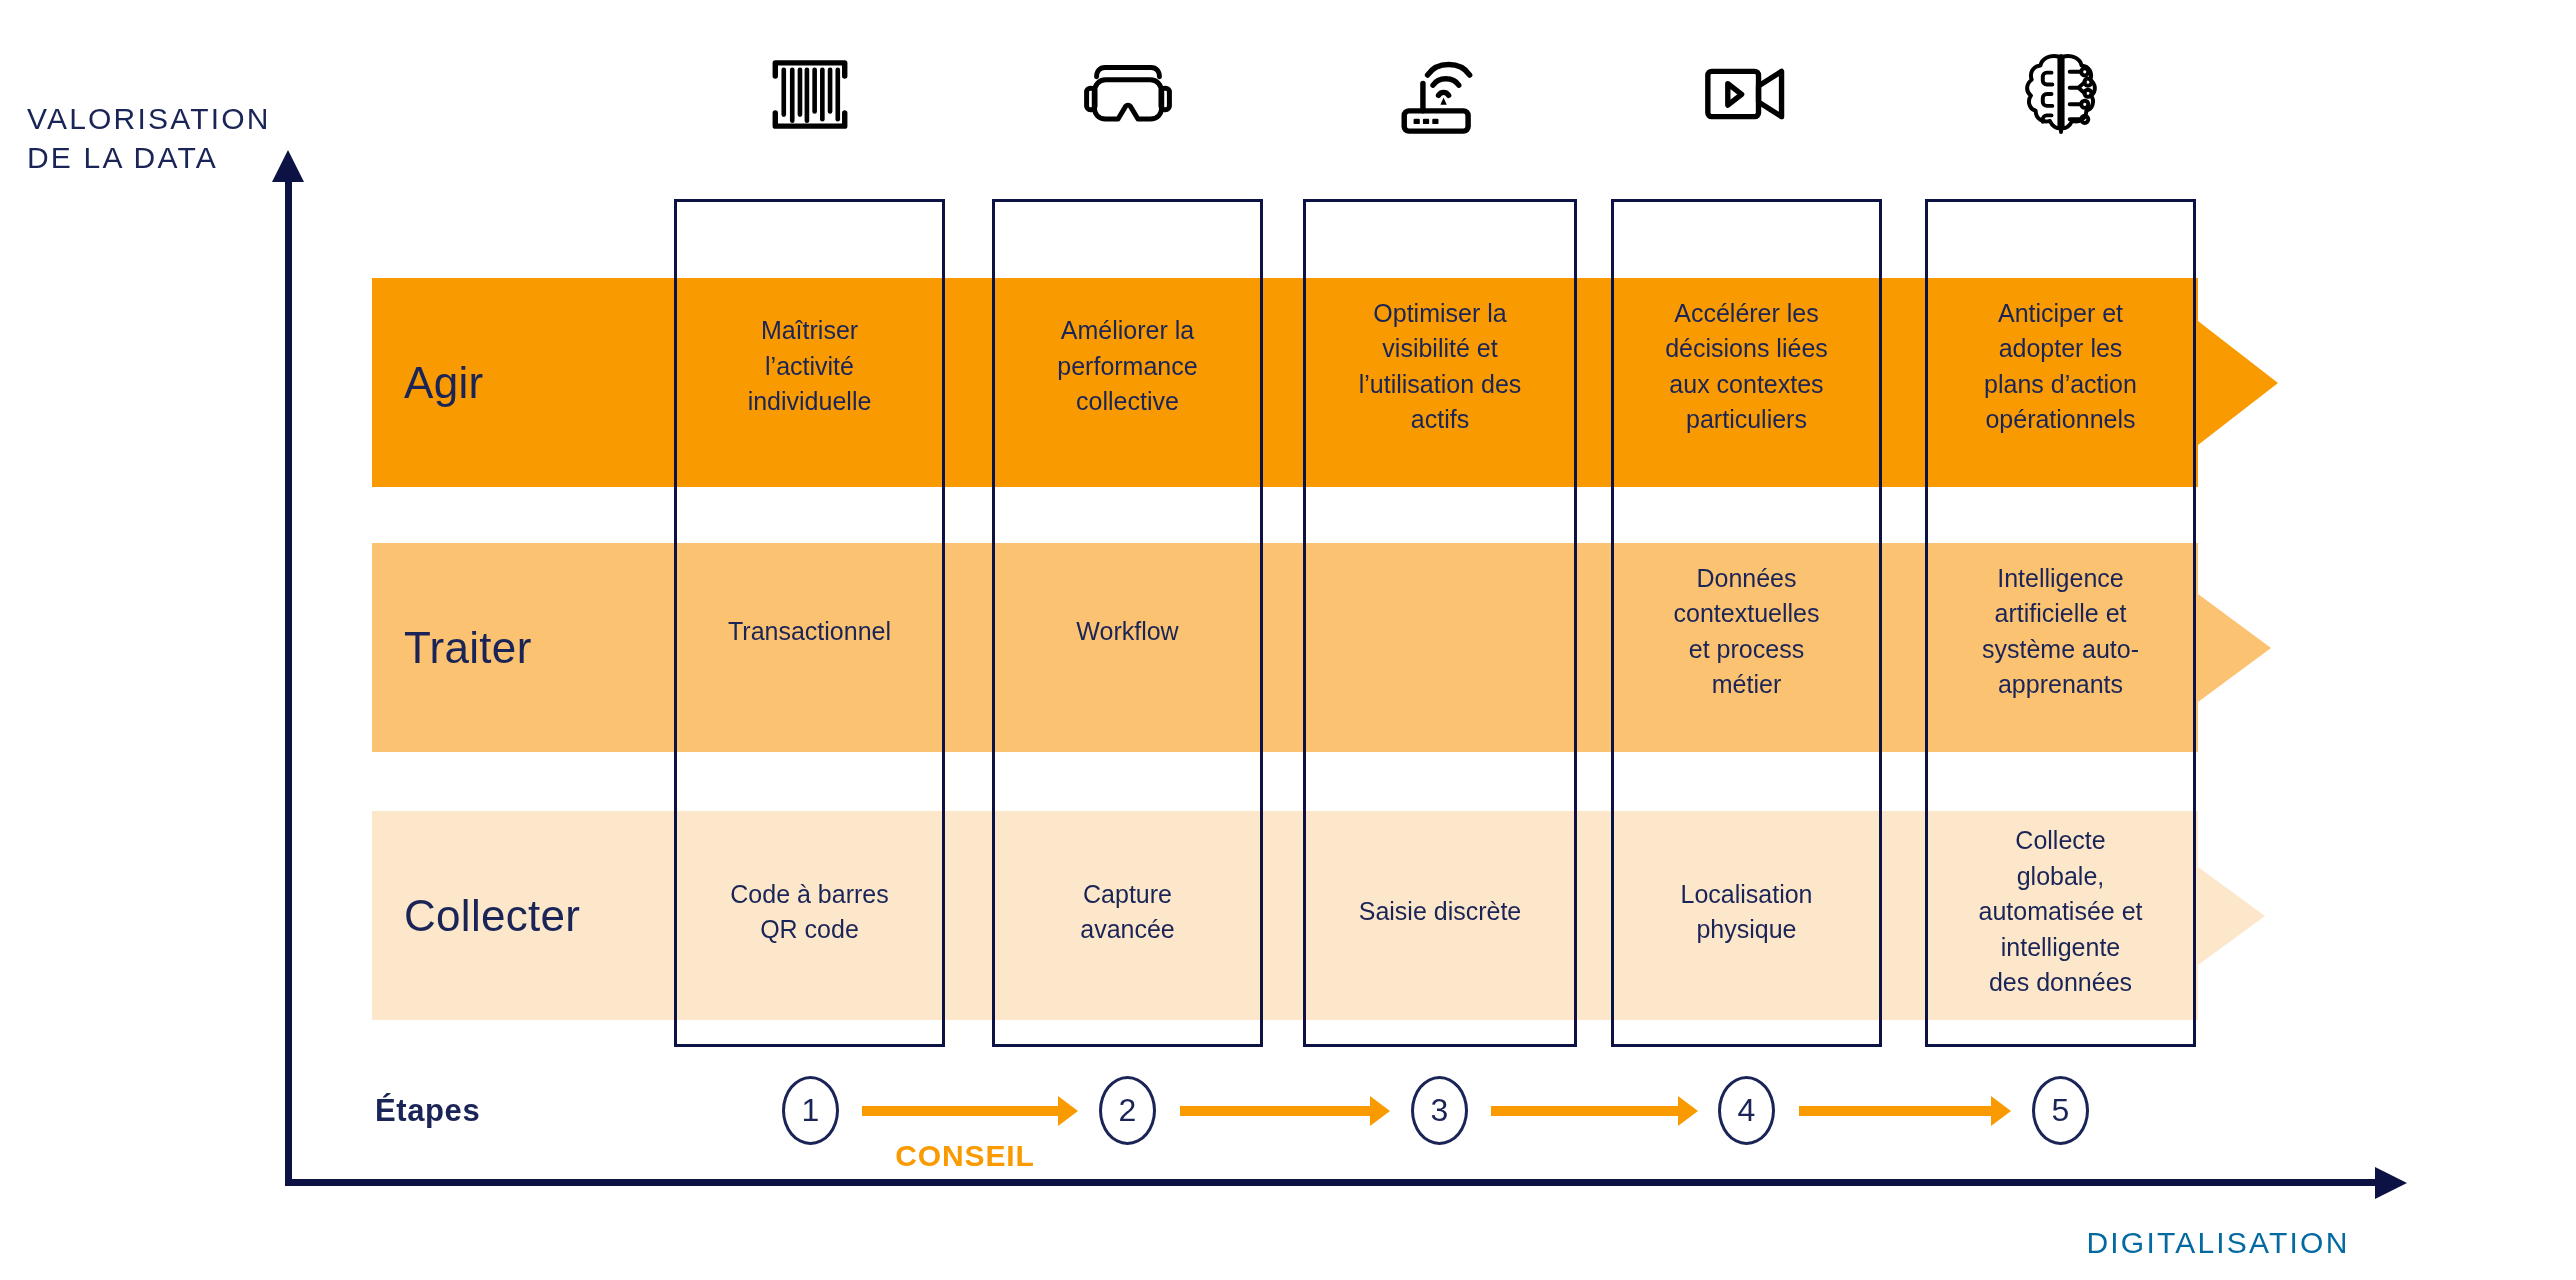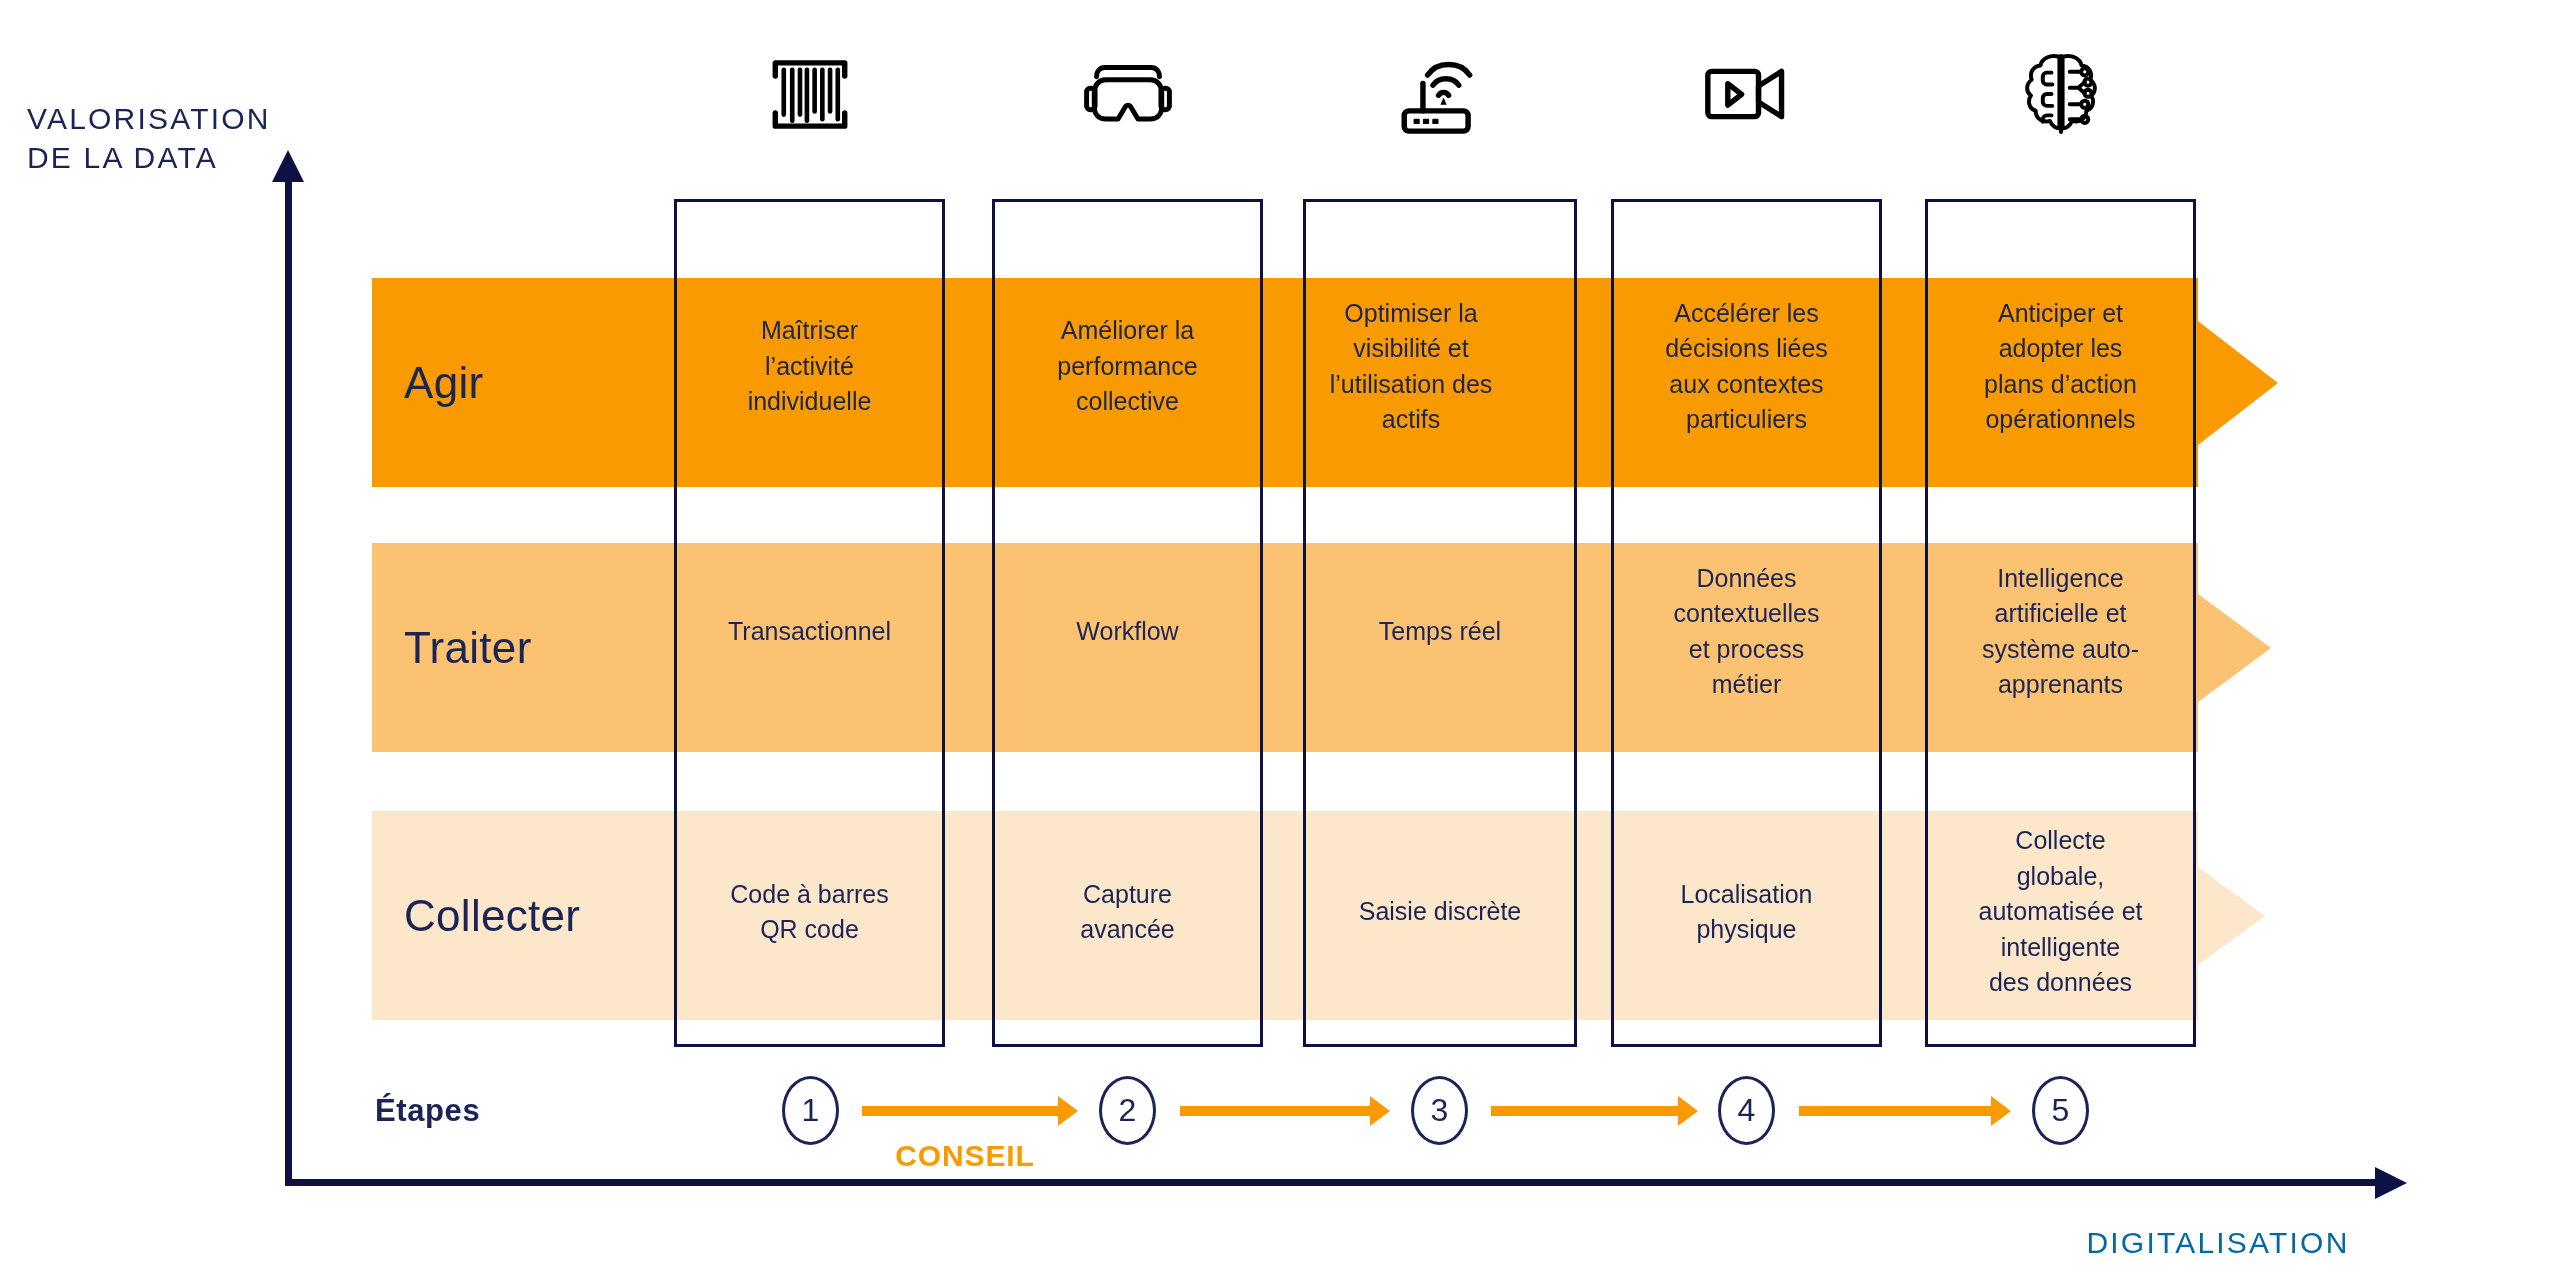--- a/index.html
+++ b/index.html
@@ -264,36 +264,35 @@
   <div class="col-box" style="left:1303px;width:274px"></div>
   <div class="col-box" style="left:1611px;width:271px"></div>
   <div class="col-box" style="left:1925px;width:271px"></div>
 
   <div class="cell-text row-agir" style="left:674px">Maîtriser
 l’activité
 individuelle</div>
   <div class="cell-text row-agir" style="left:992px">Améliorer la
 performance
 collective</div>
-  <div class="cell-text row-agir" style="left:1274px;width:274px">Optimiser la
+  <div class="cell-text row-agir" style="left:1303px;width:274px">Optimiser la
 visibilité et
 l’utilisation des
 actifs</div>
   <div class="cell-text row-agir" style="left:1611px">Accélérer les
 décisions liées
 aux contextes
 particuliers</div>
   <div class="cell-text row-agir" style="left:1925px">Anticiper et
 adopter les
 plans d’action
 opérationnels</div>
 
   <div class="cell-text row-traiter" style="left:992px">Workflow</div>
   <div class="cell-text row-traiter" style="left:674px">Transactionnel</div>
-  <div class="cell-text row-traiter" style="left:1303px;width:274px">Temps réel</div>
   <div class="cell-text row-traiter" style="left:1611px">Données
 contextuelles
 et process
 métier</div>
   <div class="cell-text row-traiter" style="left:1925px">Intelligence
 artificielle et
 système auto-
 apprenants</div>
 
   <div class="cell-text row-collecter" style="left:674px">Code à barres

